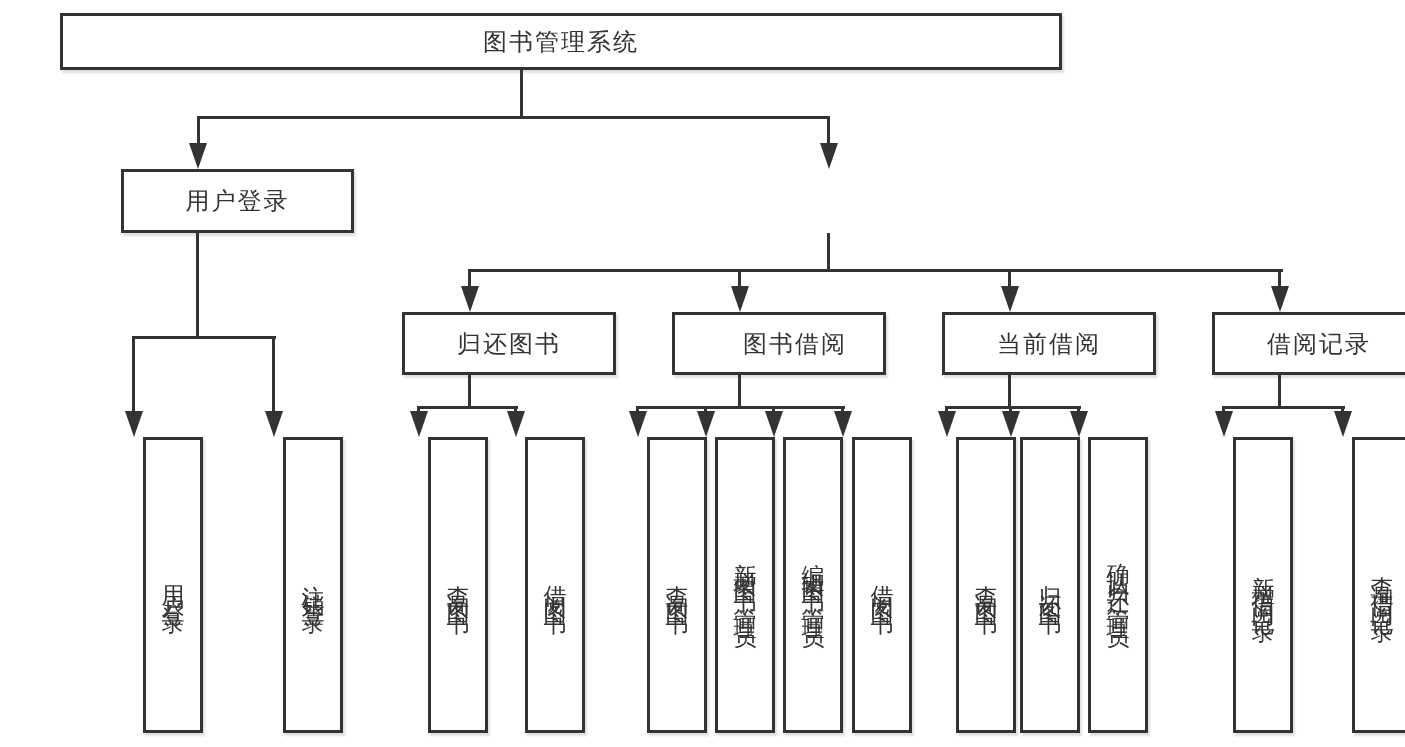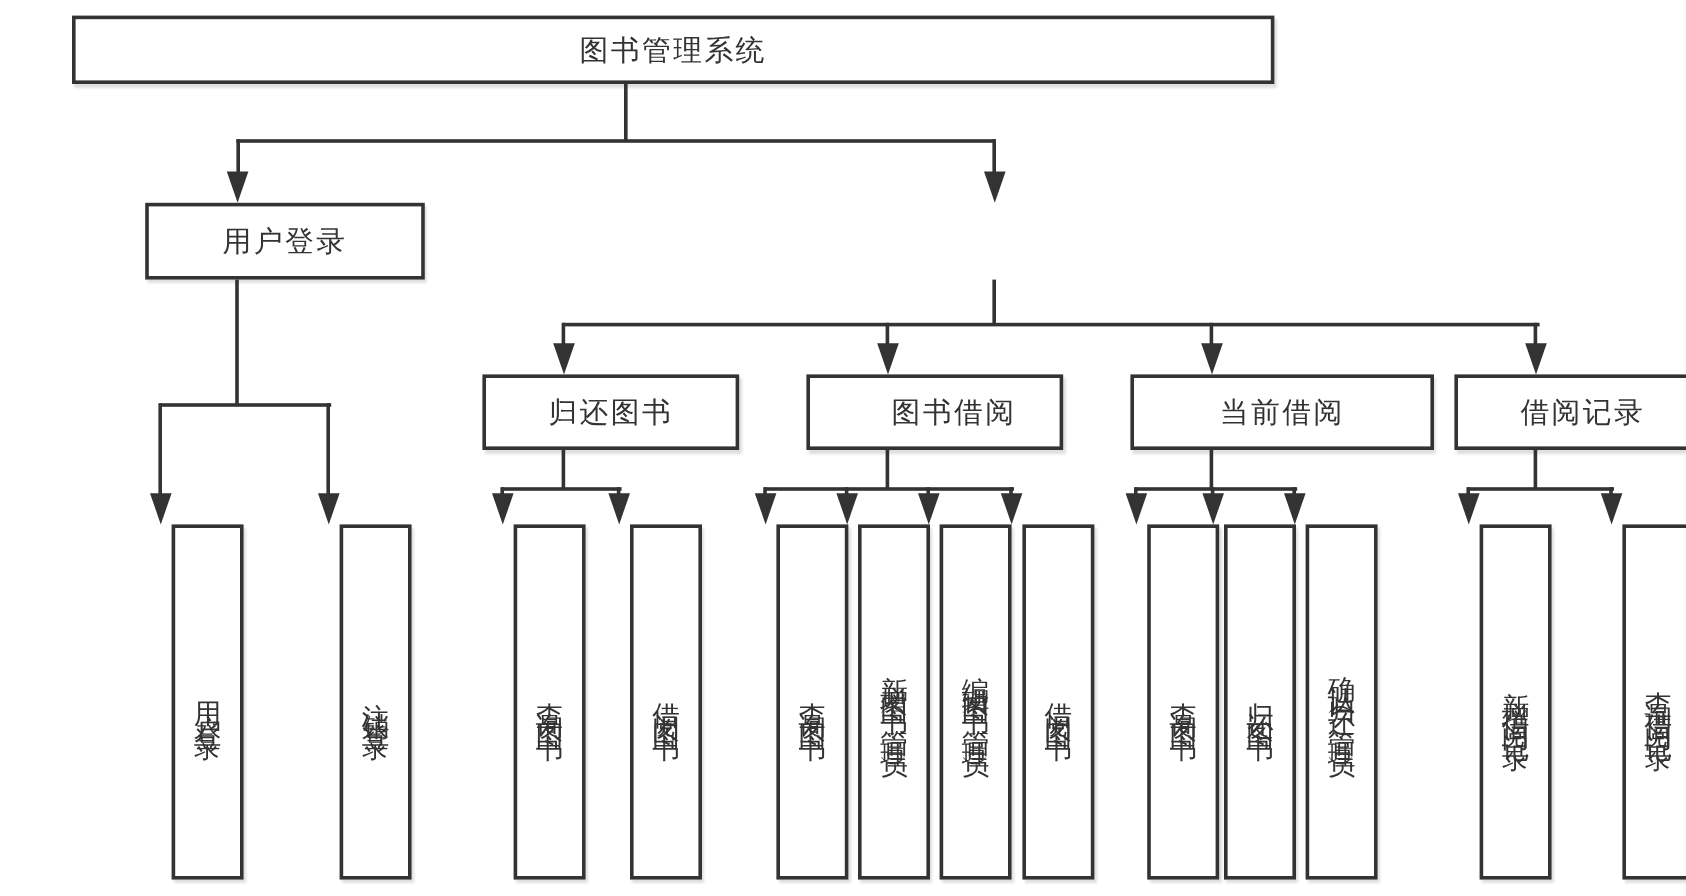--- a/index.html
+++ b/index.html
@@ -92,21 +92,21 @@
   <div class="arrow" style="left:1001px;top:286px;"></div>
   <div class="vline" style="left:1278px;top:269px;height:19px;"></div>
   <div class="arrow" style="left:1271px;top:286px;"></div>
 
   <div class="node" style="left:363px;top:312px;width:214px;height:63px;">
     <span class="lbl">归还图书</span>
   </div>
   <div class="node" style="left:633px;top:312px;width:214px;height:63px;padding-left:32px;">
     <span class="lbl">图书借阅</span>
   </div>
-  <div class="node" style="left:903px;top:312px;width:253px;height:63px;">
+  <div class="node" style="left:903px;top:312px;width:214px;height:63px;">
     <span class="lbl">当前借阅</span>
   </div>
   <div class="node" style="left:1173px;top:312px;width:214px;height:63px;">
     <span class="lbl">借阅记录</span>
   </div>
 
   <div class="vline" style="left:468px;top:375px;height:33px;"></div>
   <div class="hline" style="left:418px;top:406px;width:100px;"></div>
   <div class="vline" style="left:417px;top:406px;height:8px;"></div>
   <div class="arrow" style="left:410px;top:411px;"></div>

